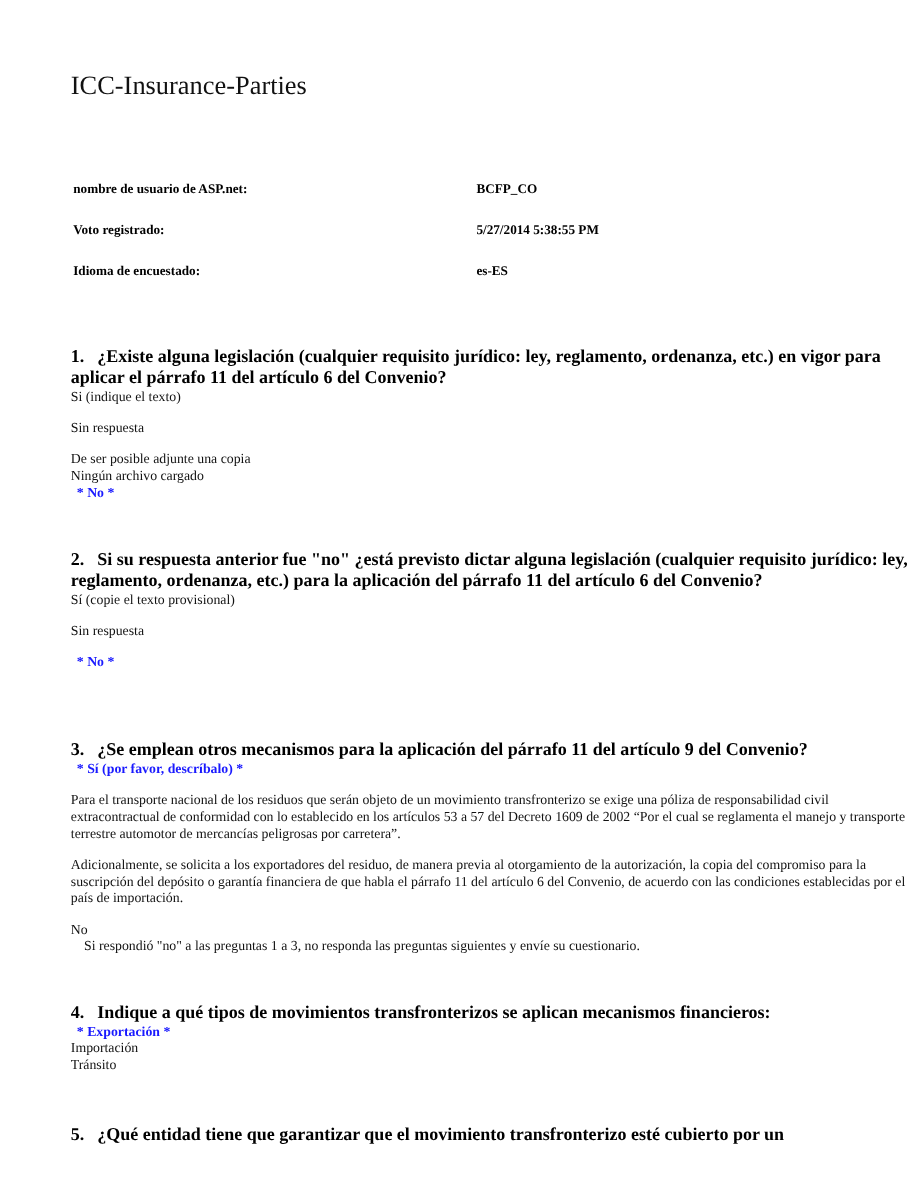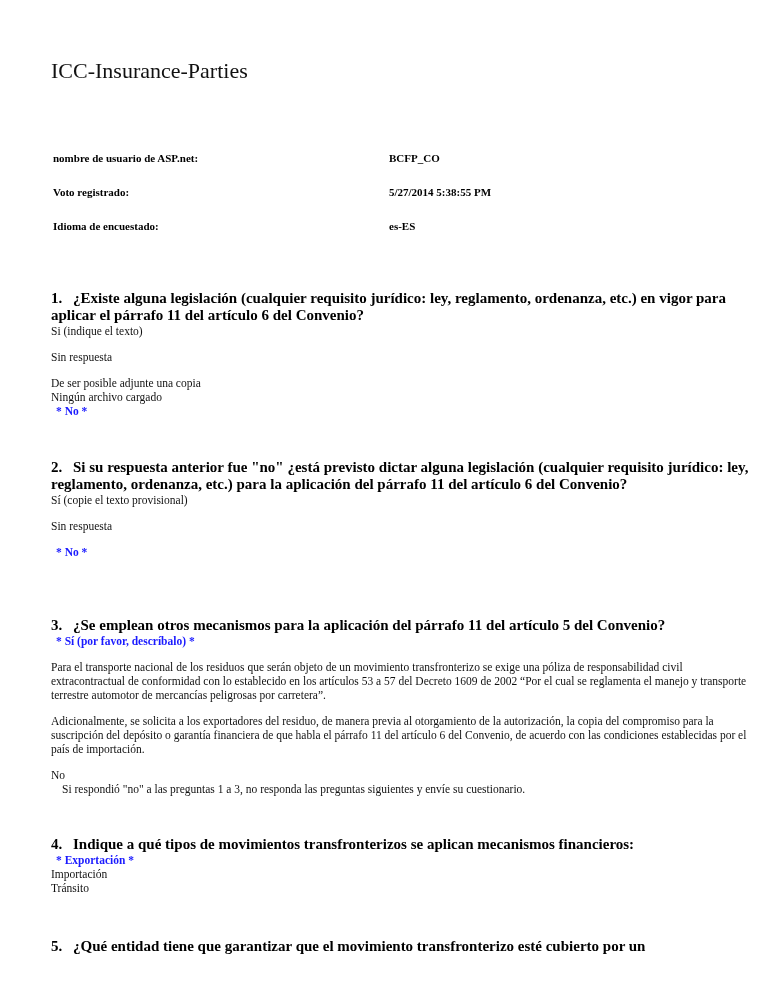--- a/index.html
+++ b/index.html
@@ -10,21 +10,21 @@
     body {
       width: 768px;
       height: 994px;
       overflow: hidden;
       position: relative;
       font-family: "Liberation Serif", "DejaVu Serif", serif;
       color: #000000;
     }
     .page {
       position: absolute;
-      left: 4px;
+      left: 12px;
       top: 0;
       width: 676px;
       height: 994px;
     }
     .title {
       position: absolute;
       left: 47px;
       top: 58px;
       font-size: 22px;
       font-weight: normal;
@@ -127,21 +127,21 @@
   <div class="q" style="top:431px;">
     <p class="q-head"><span class="num">2.</span><span>Si su respuesta anterior fue "no" ¿está previsto dictar alguna legislación (cualquier requisito jurídico: ley, reglamento, ordenanza, etc.) para la aplicación del párrafo 11 del artículo 6 del Convenio?</span></p>
     <div class="opt">Sí (copie el texto provisional)</div>
     <div class="gap"></div>
     <div class="opt">Sin respuesta</div>
     <div class="gap"></div>
     <div class="opt sel">* No *</div>
   </div>
 
   <div class="q" style="top:589px;">
-    <p class="q-head"><span class="num">3.</span><span>¿Se emplean otros mecanismos para la aplicación del párrafo 11 del artículo 5 del Convenio?</span></p>
+    <p class="q-head"><span class="num">3.</span><span>¿Se emplean otros mecanismos para la aplicación del párrafo 11 del artículo 9 del Convenio?</span></p>
     <div class="opt sel">* Sí (por favor, descríbalo) *</div>
     <div class="gap"></div>
     <div class="para">Para el transporte nacional de los residuos que serán objeto de un movimiento transfronterizo se exige una póliza de responsabilidad civil extracontractual de conformidad con lo establecido en los artículos 53 a 57 del Decreto 1609 de 2002 “Por el cual se reglamenta el manejo y transporte terrestre automotor de mercancías peligrosas por carretera”.</div>
     <div class="gap"></div>
     <div class="para">Adicionalmente, se solicita a los exportadores del residuo, de manera previa al otorgamiento de la autorización, la copia del compromiso para la suscripción del depósito o garantía financiera de que habla el párrafo 11 del artículo 6 del Convenio, de acuerdo con las condiciones establecidas por el país de importación.</div>
     <div class="gap"></div>
     <div class="opt">No</div>
     <div class="opt sub">Si respondió "no" a las preguntas 1 a 3, no responda las preguntas siguientes y envíe su cuestionario.</div>
   </div>
 

